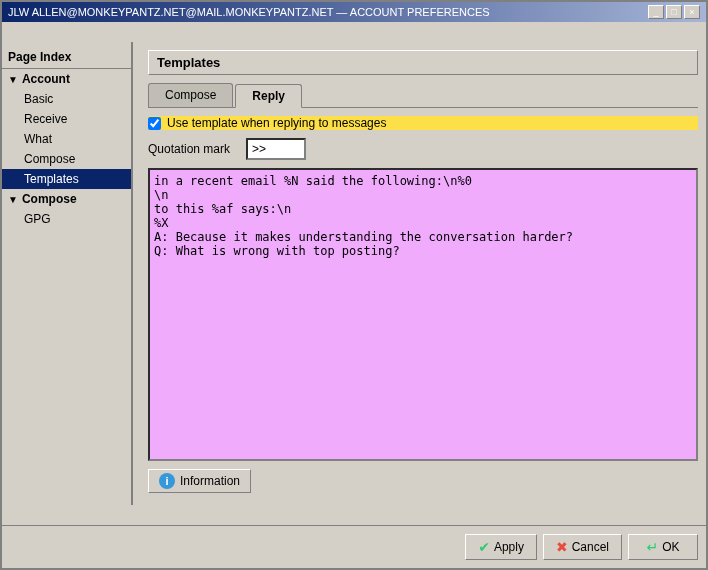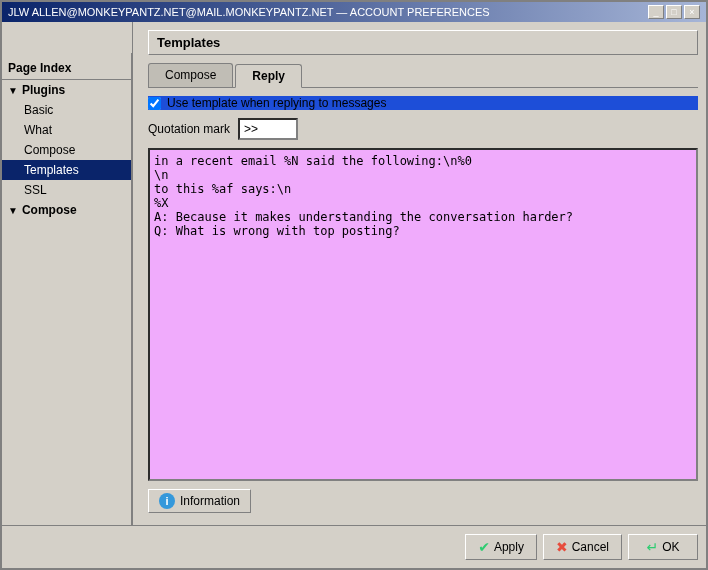--- a/index.html
+++ b/index.html
@@ -11,20 +11,21 @@
       height: 570px;
       overflow: hidden;
     }
     .window {
       width: 708px;
       height: 570px;
       border: 2px solid #808080;
       background: #d4d0c8;
       display: flex;
       flex-direction: column;
+      gap: 20px;
     }
     .title-bar {
       background: linear-gradient(to right, #0a246a, #a6b5d7);
       color: white;
       font-size: 11px;
       padding: 3px 6px;
       display: flex;
       justify-content: space-between;
       align-items: center;
       height: 20px;
@@ -50,21 +51,20 @@
       display: flex;
       flex: 1;
       overflow: hidden;
     }
     .sidebar {
       width: 130px;
       background: #d4d0c8;
       border-right: 1px solid #808080;
       overflow-y: auto;
       padding: 4px 0;
-      margin-top: 31px;
     }
     .sidebar-section-header {
       display: flex;
       align-items: center;
       padding: 3px 6px;
       font-weight: bold;
       cursor: pointer;
       color: #000;
     }
     .sidebar-section-header .arrow {
@@ -128,32 +128,32 @@
       z-index: 1;
       text-align: right;
     }
     .tab:not(.active) {
       background: #c0bdb5;
     }
     .checkbox-row {
       display: flex;
       align-items: center;
       margin-bottom: 8px;
-      background: #1d4ed8;
+      background: #fde047;
     }
     .checkbox-row input[type="checkbox"] {
       margin-right: 6px;
     }
     .quotation-row {
       display: flex;
       align-items: center;
       margin-bottom: 8px;
     }
     .quotation-label {
-      margin-right: 8px;
+      margin-right: 16px;
     }
     .quotation-input {
       width: 60px;
       border: 2px inset #808080;
       padding: 2px 4px;
       font-size: 12px;
       background: white;
     }
     .template-textarea {
       width: 100%;
@@ -245,41 +245,44 @@
     </div>
   </div>
 
   <div class="main-content">
 
     <div class="sidebar">
       <div class="page-index-label">Page Index</div>
 
       <div class="sidebar-section-header">
         <span class="arrow">▼</span>
-        <span>Plugins</span>
+        <span>Account</span>
       </div>
       <div class="sidebar-item">
         <span>Basic</span>
+      </div>
+      <div class="sidebar-item">
+        <span>Receive</span>
       </div>
       <div class="sidebar-item">
         <span>What</span>
       </div>
       <div class="sidebar-item">
         <span>Compose</span>
       </div>
       <div class="sidebar-item active">
         <span>Templates</span>
-      </div>
-      <div class="sidebar-item">
-        <span>SSL</span>
       </div>
 
       <div class="sidebar-section-header">
         <span class="arrow">▼</span>
         <span>Compose</span>
+      </div>
+      <div class="sidebar-item">
+        <span>GPG</span>
       </div>
     </div>
 
     <div class="resize-handle"></div>
 
     <div class="right-panel">
 
       <div class="panel-title">Templates</div>
 
       <div class="tabs">

